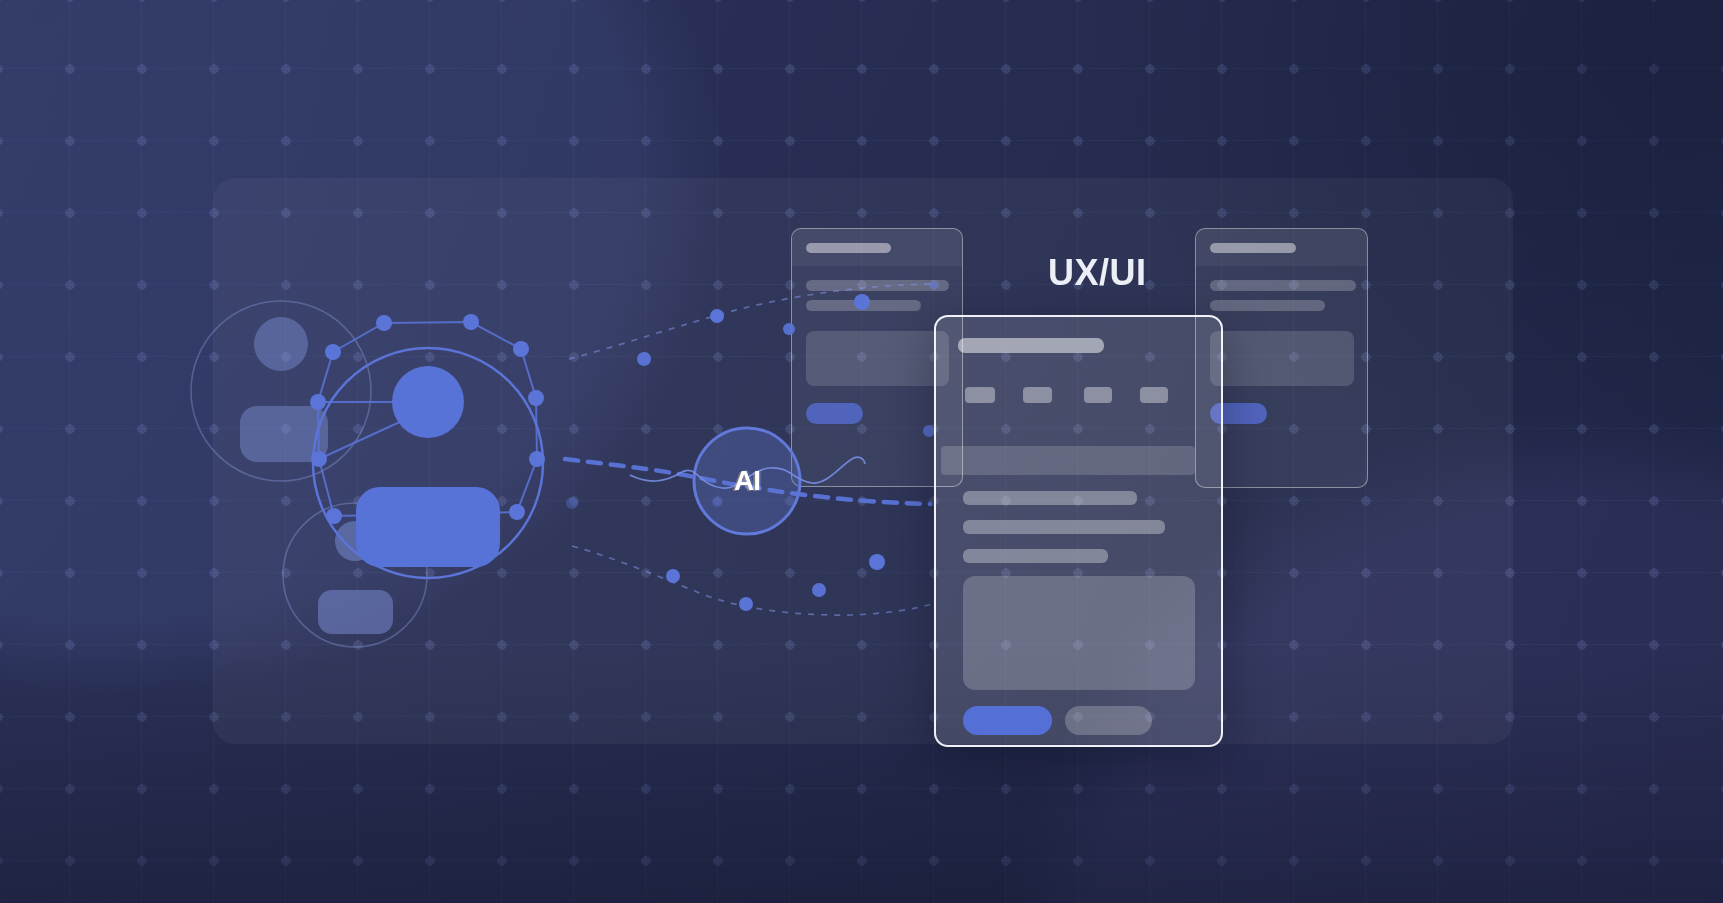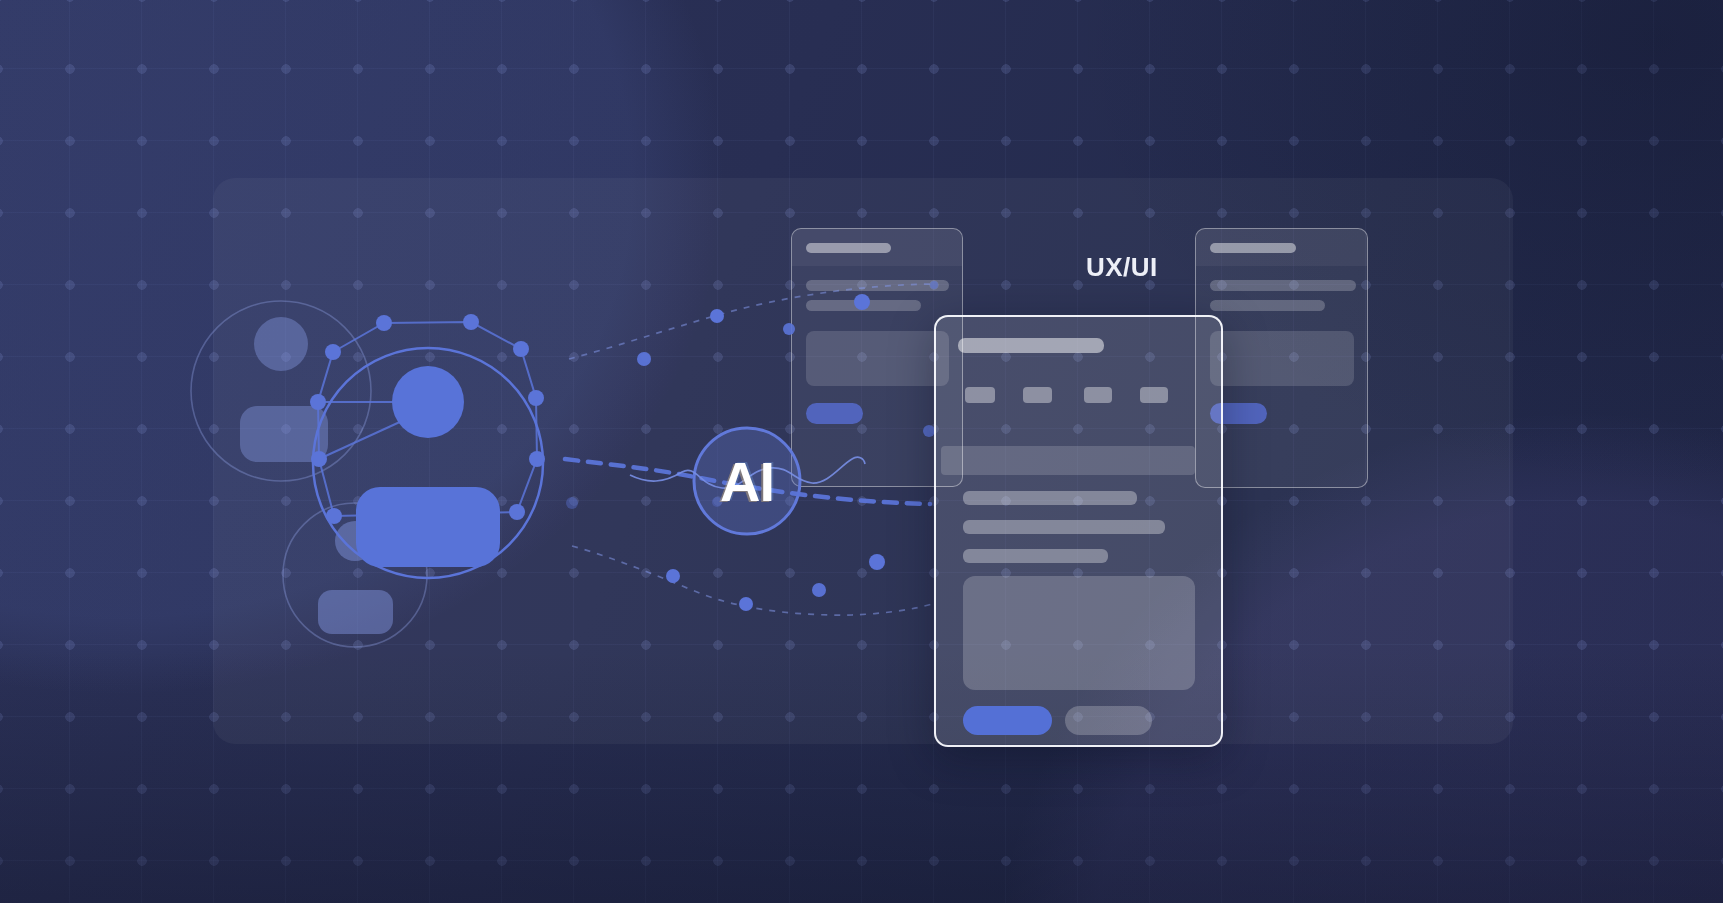--- a/index.html
+++ b/index.html
@@ -48,23 +48,23 @@
     box-sizing:border-box;box-shadow:0 12px 44px rgba(8,11,28,0.35);}
   .cf-title{position:absolute;left:22px;top:21px;width:146px;height:15px;border-radius:7px;background:rgba(255,255,255,0.50);}
   .cf-chip{position:absolute;top:70px;height:16px;border-radius:4px;background:rgba(255,255,255,0.38);}
   .cf-band{position:absolute;left:5px;top:129px;width:254px;height:29px;border-radius:4px;background:rgba(255,255,255,0.16);}
   .cf-line{position:absolute;left:27px;height:14px;border-radius:6px;background:rgba(255,255,255,0.33);}
   .cf-block{position:absolute;left:27px;top:259px;width:232px;height:114px;border-radius:12px;background:rgba(255,255,255,0.20);}
   .cf-btn{position:absolute;top:389px;height:29px;border-radius:15px;}
   .cf-btn.primary{left:27px;width:89px;background:#5470d6;}
   .cf-btn.secondary{left:129px;width:87px;background:rgba(255,255,255,0.22);}
 
-  .uxui-label{left:1086px;top:252px;font-size:26px;font-weight:700;letter-spacing:0.5px;color:#edeff7;}
+  .uxui-label{left:1048px;top:252px;font-size:36px;font-weight:700;letter-spacing:0.5px;color:#edeff7;}
   .ai-label{left:694px;top:428px;width:106px;height:106px;display:flex;align-items:center;justify-content:center;
-    font-size:56px;font-weight:700;letter-spacing:-1px;color:#ffffff;
+    font-size:28px;font-weight:700;letter-spacing:-1px;color:#ffffff;
     text-shadow:-2px 1px 0 rgba(222,188,120,0.40), 2px -1px 0 rgba(130,190,255,0.22);}
 </style>
 </head>
 <body>
 
 <div class="canvas">
 
   <div class="abs blob-left"></div>
   <div class="abs blob-br"></div>
   <div class="abs dot-grid"></div>

